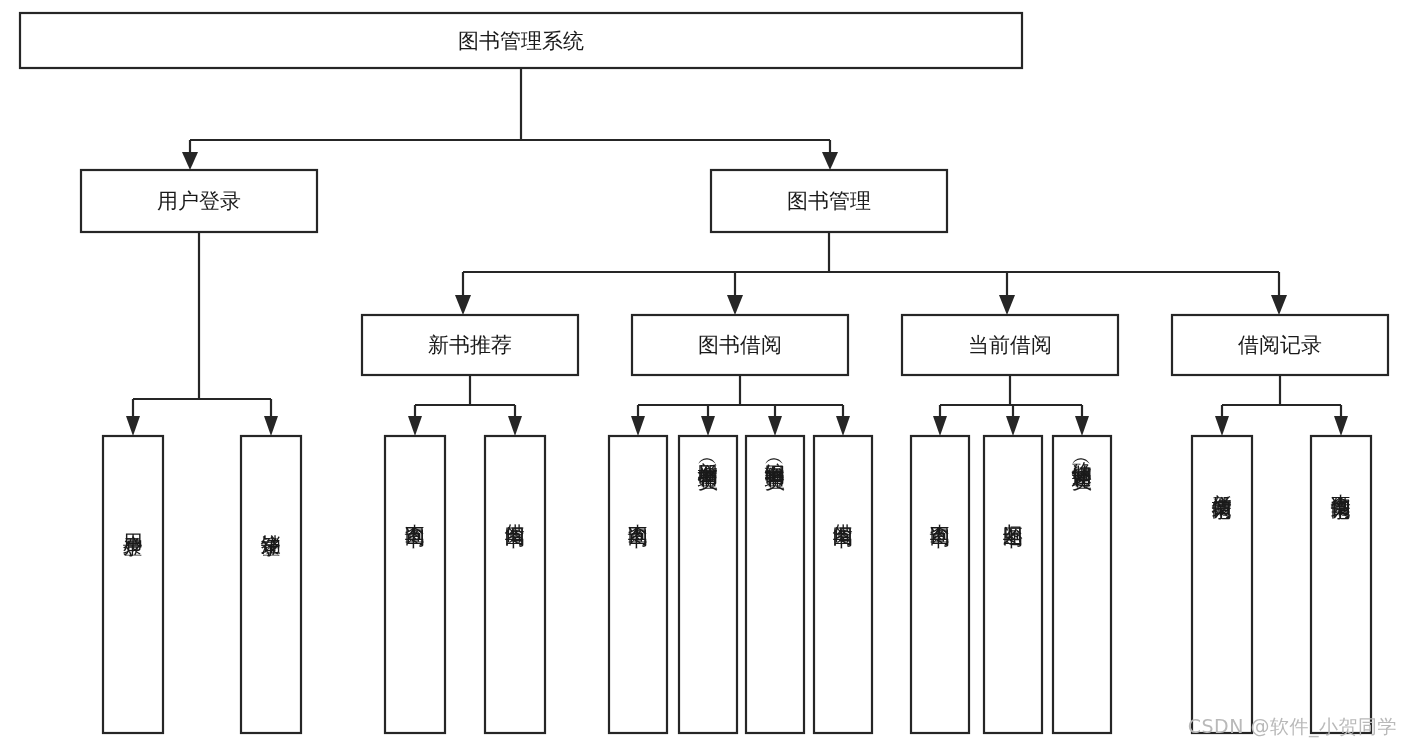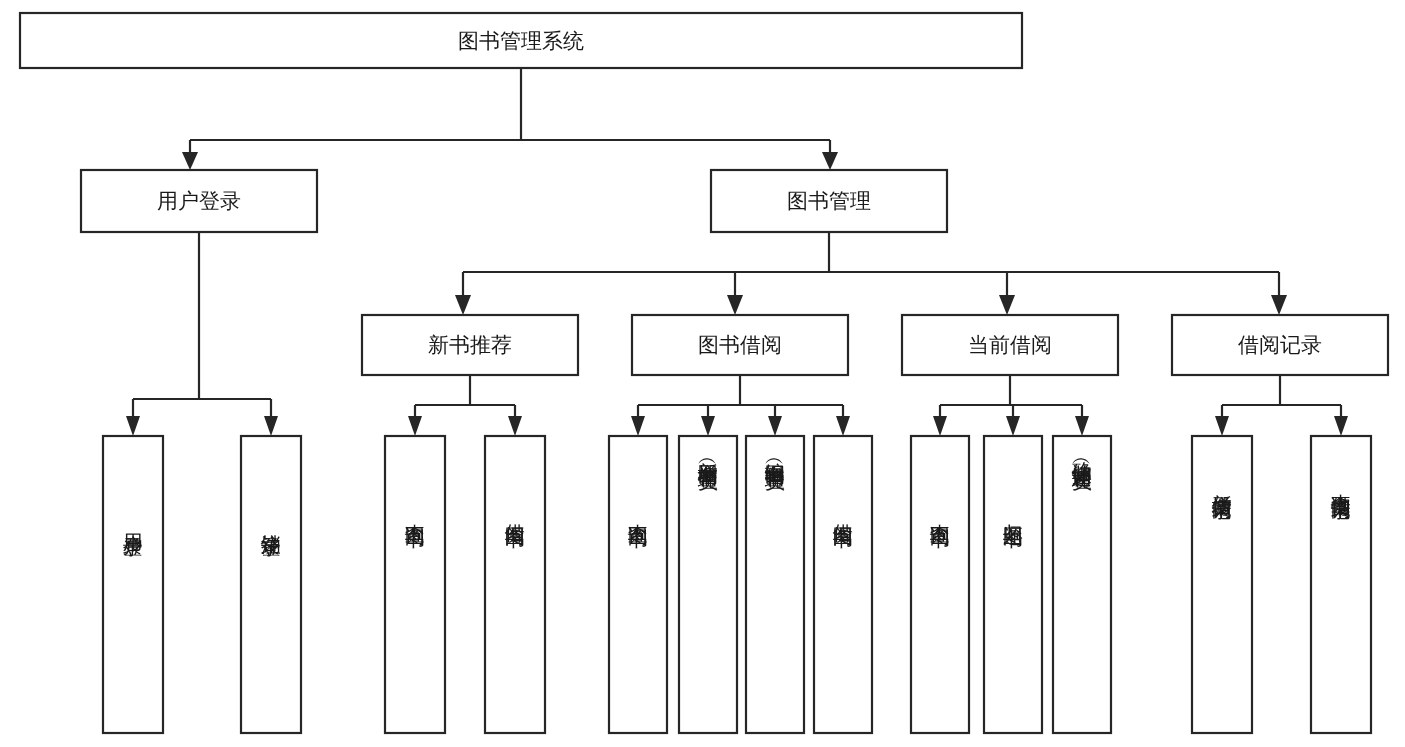--- a/index.html
+++ b/index.html
@@ -246,14 +246,15 @@
   </div>
 
   <div class="vert-label-wrap" style="left:1192px; top:436px; width:60px; height:297px; padding-top:42px;">
     <span class="vert-label">新增借阅记录</span>
   </div>
 
   <div class="vert-label-wrap" style="left:1311px; top:436px; width:60px; height:297px; padding-top:42px;">
     <span class="vert-label">查询借阅记录</span>
   </div>
 
+  <div class="watermark">CSDN @软件_小贺同学</div>
 
 </div>
 
 </body></html>

